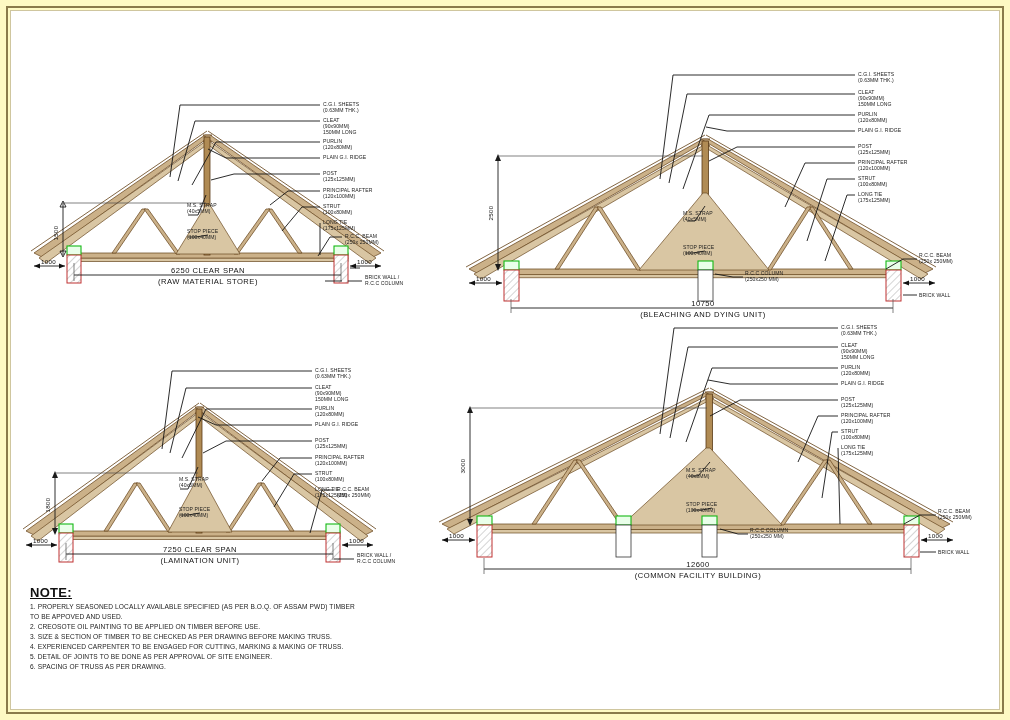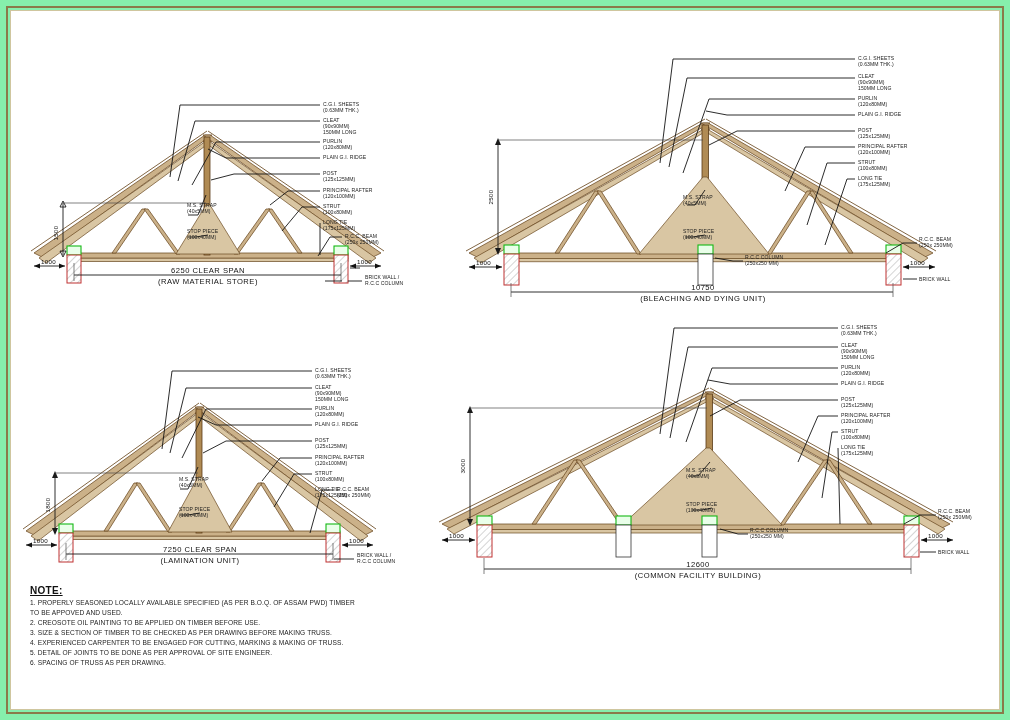--- a/index.html
+++ b/index.html
@@ -1,19 +1,19 @@
 <!DOCTYPE html>
 <html><head>
 <meta charset="utf-8">
 <title>Timber Truss Details</title>
 <style>
   html,body{margin:0;padding:0;background:#ffffff;}
   body{width:1010px;height:720px;overflow:hidden;
        font-family:"Liberation Sans","DejaVu Sans",sans-serif;}
-  #sheet{position:relative;width:1010px;height:720px;background:#86efac;
+  #sheet{position:relative;width:1010px;height:720px;background:#fef9c3;
          box-sizing:border-box;}
   .frame-outer{position:absolute;left:6px;top:6px;width:998px;height:708px;
       border:2px solid #8a7a4a;box-sizing:border-box;}
   .frame-inner{position:absolute;left:10px;top:10px;width:990px;height:700px;
       border:1px solid #cfc69f;box-sizing:border-box;background:#ffffff;}
   .panel{position:absolute;}
   svg{display:block;overflow:visible;}
   .lead{stroke:#141414;stroke-width:.9;fill:none;}
   .dimline{stroke:#1a1a1a;stroke-width:.9;fill:none;}
   .ext{stroke:#4a4a4a;stroke-width:.7;fill:none;}
@@ -25,21 +25,21 @@
   .colbox{fill:#ffffff;stroke:#c03030;stroke-width:1;}
   .colbox2{fill:#ffffff;stroke:#333;stroke-width:.8;}
   .hatch{stroke:#555;stroke-width:.5;}
   .lbl{font-family:"Liberation Sans","DejaVu Sans",sans-serif;font-size:5.1px;
        fill:#1d1d1d;letter-spacing:.08px;}
   .dimtxt{font-family:"Liberation Sans","DejaVu Sans",sans-serif;font-size:6.2px;
        fill:#111;letter-spacing:.35px;}
   .spantxt{font-family:"Liberation Sans","DejaVu Sans",sans-serif;font-size:7.6px;
        fill:#111;letter-spacing:.5px;text-anchor:middle;}
   .notebox{position:absolute;left:30px;top:585px;width:430px;}
-  .note-h{font-size:10px;font-weight:bold;color:#111;text-decoration:underline;
+  .note-h{font-size:13px;font-weight:bold;color:#111;text-decoration:underline;
           letter-spacing:.3px;margin:0 0 2px 0;font-family:"Liberation Sans",sans-serif;}
   .note-l{font-size:6.6px;color:#1b1b1b;line-height:1.52;white-space:nowrap;
           letter-spacing:.1px;font-family:"Liberation Sans",sans-serif;}
 </style>
 </head>
 <body>
 
 <div id="sheet">
   <div class="frame-outer"></div>
   <div class="frame-inner"></div>
@@ -159,21 +159,21 @@
       <text class="lbl" x="303" y="139">LONG TIE</text>
       <text class="lbl" x="303" y="145">(175x125MM)</text>
       <text class="lbl" x="325" y="153">R.C.C. BEAM</text>
       <text class="lbl" x="325" y="159">(250x 250MM)</text>
       <text class="lbl" x="345" y="194">BRICK WALL /</text>
       <text class="lbl" x="345" y="200">R.C.C COLUMN</text>
     </g>
   </svg>
   </div>
 
-  <div class="panel" style="left:455px;top:45px;">
+  <div class="panel" style="left:455px;top:61px;">
   <svg width="545" height="260" viewBox="0 0 545 260">
     <defs>
       <pattern id="h2" width="5" height="5" patternTransform="rotate(45)" patternUnits="userSpaceOnUse">
         <line x1="0" y1="0" x2="0" y2="5" class="hatch"></line>
       </pattern>
     </defs>
     <g>
       <polygon class="tim" points="14,208 248,78 255,78 22,212"></polygon>
       <polygon class="tim2" points="19,213 249,84 255,84 26,218"></polygon>
       <polygon class="tim" points="478,208 253,78 246,78 470,212"></polygon>

